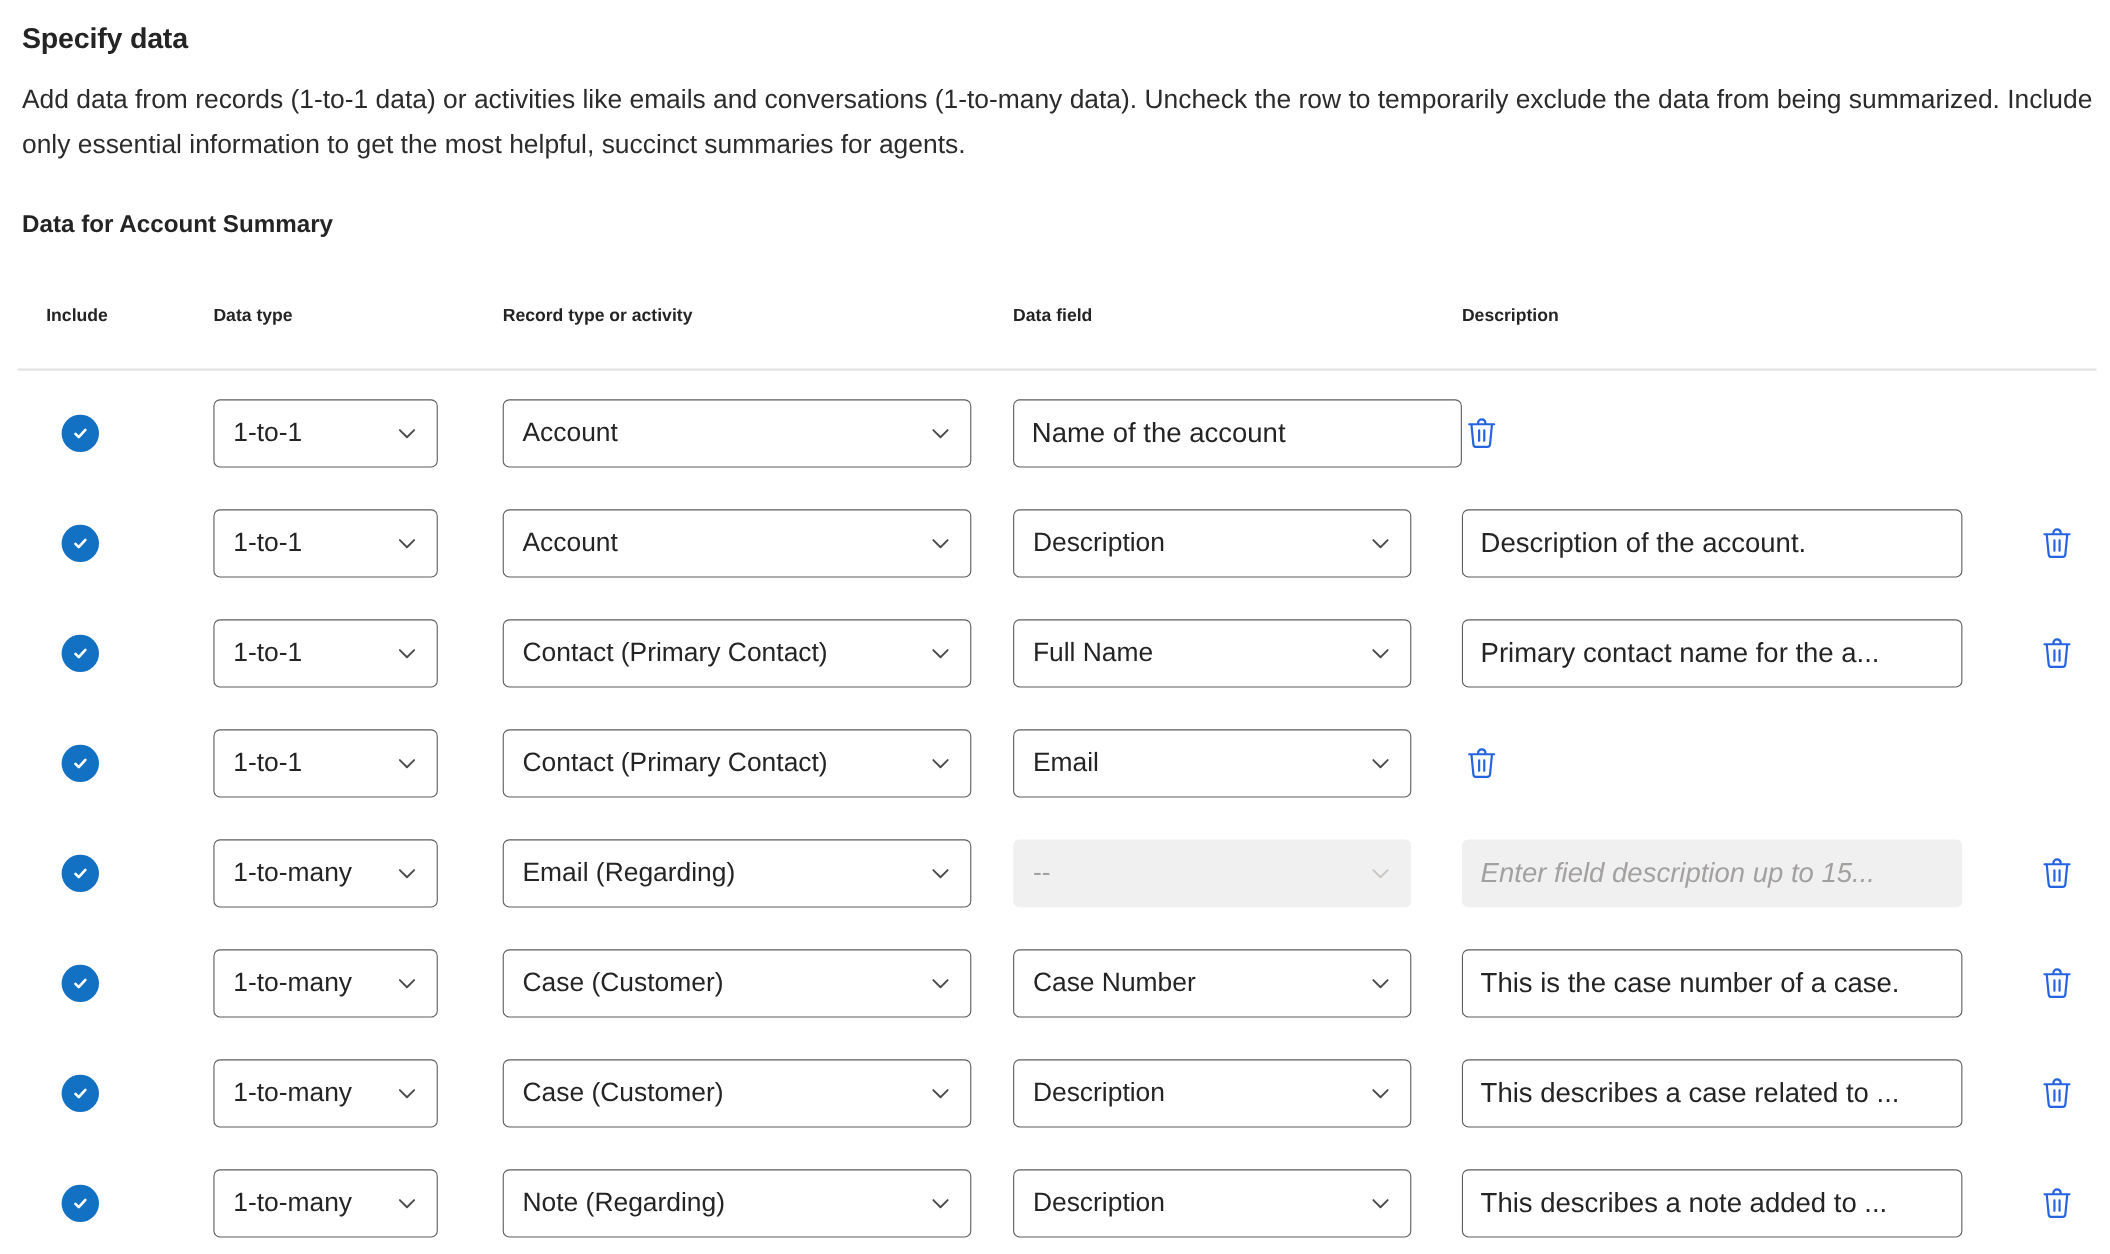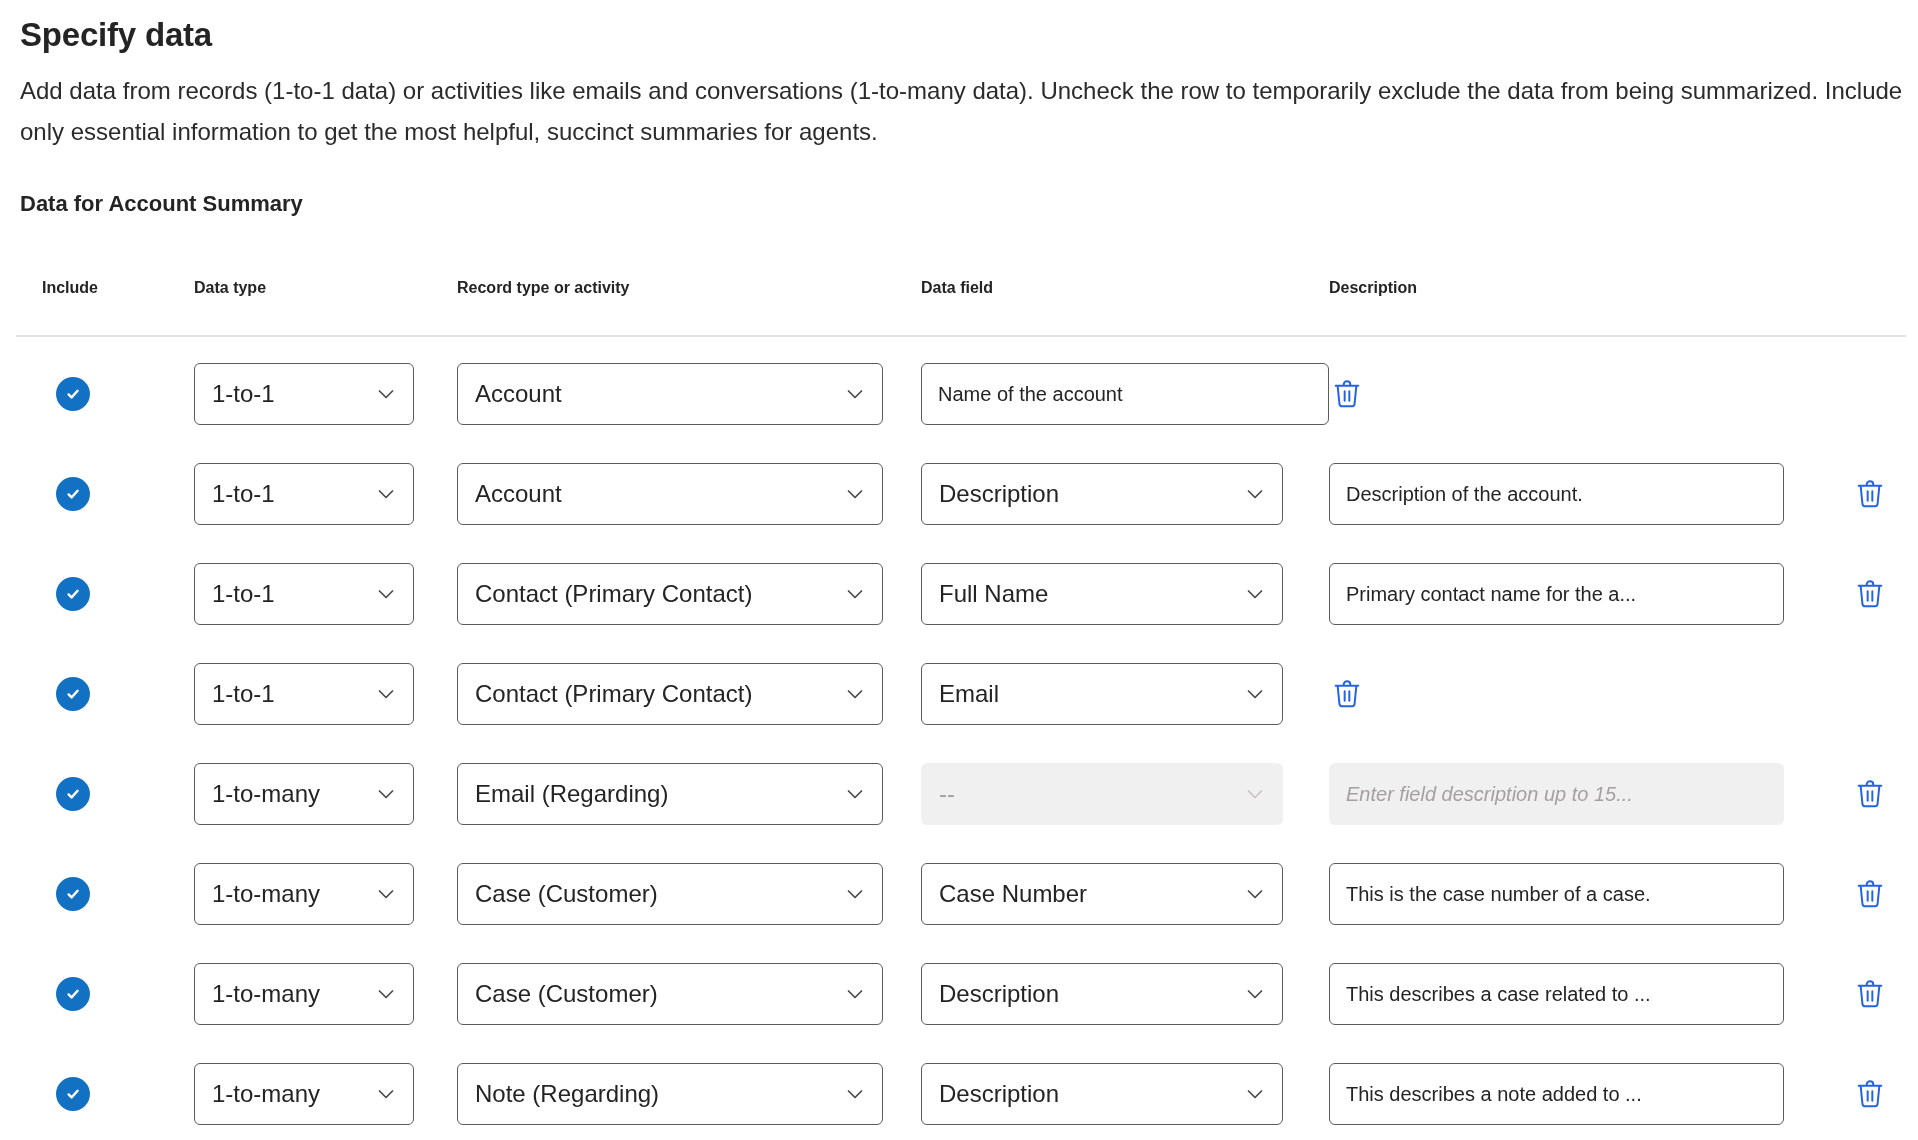--- a/index.html
+++ b/index.html
@@ -5,21 +5,21 @@
   * { box-sizing: border-box; margin: 0; padding: 0; }
   html, body { width: 1918px; height: 1140px; background: #ffffff; overflow: hidden; }
   body {
     font-family: "Liberation Sans", sans-serif;
     color: var(--text, #242424);
     -webkit-font-smoothing: antialiased;
   }
   .page { padding: 12px 0 0 20px; width: 1918px; }
 
   .page-title {
-    font-size: 33px;
+    font-size: 26px;
     font-weight: 700;
     line-height: 46px;
     letter-spacing: -0.2px;
   }
   .page-desc {
     margin-top: 12px;
     font-size: 24px;
     line-height: 41px;
     max-width: 1886px;
     color: #2b2b2b;
@@ -74,42 +74,42 @@
     background: #fff;
     border: 1.5px solid var(--control-border, #5e5c5a);
     border-radius: 6px;
     display: flex; align-items: center;
     padding: 0 48px 0 17px;
     font-size: 24px;
     color: var(--text, #242424);
     cursor: pointer;
     white-space: nowrap; overflow: hidden;
   }
-  .w-datatype { width: 220px; }
+  .w-datatype { width: 204px; }
   .w-record   { width: 426px; }
   .w-field    { width: 362px; }
   .select .chevron {
     position: absolute; right: 15px; top: 50%;
     transform: translateY(-50%);
     width: 24px; height: 24px; display: block;
   }
   .select.disabled {
     background: var(--disabled-bg, #f1f0f0);
     border-color: transparent;
     color: var(--placeholder, #a3a1a0);
     cursor: default;
   }
   .select.disabled .chevron path { stroke: #c8c6c4; }
 
   .textbox {
     width: 455px; height: 62px;
     border: 1.5px solid var(--control-border, #5e5c5a);
     border-radius: 6px;
     padding: 0 16px;
-    font-size: 20px;
+    font-size: 25px;
     font-family: "Liberation Sans", sans-serif;
     color: var(--text, #242424);
     background: #fff;
     outline: none;
   }
   .textbox::placeholder { color: var(--placeholder, #a3a1a0); opacity: 1; }
   .textbox.disabled, .textbox:disabled {
     background: var(--disabled-bg, #f1f0f0);
     border-color: transparent;
     font-style: italic;

